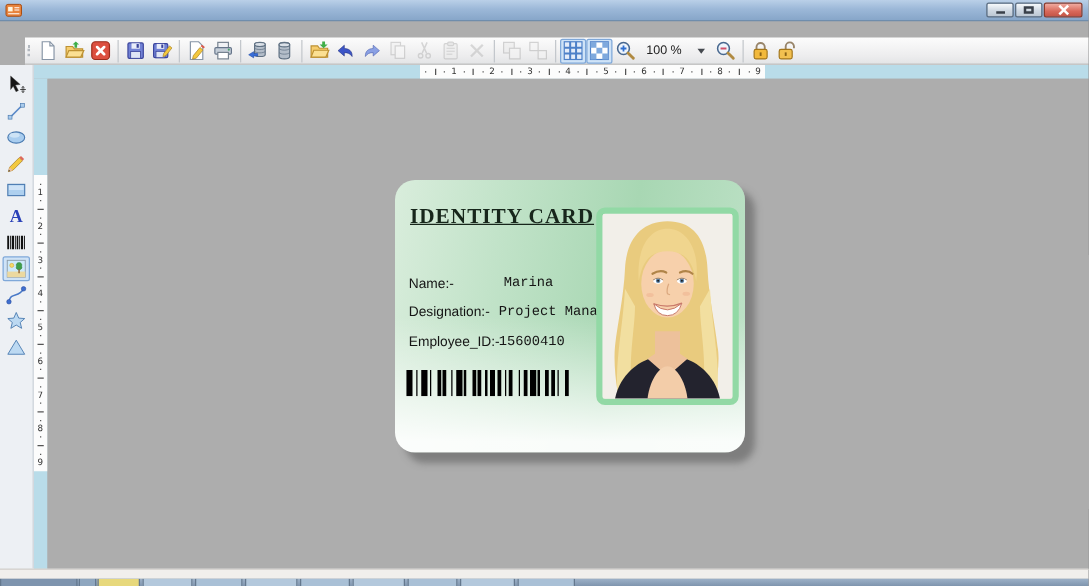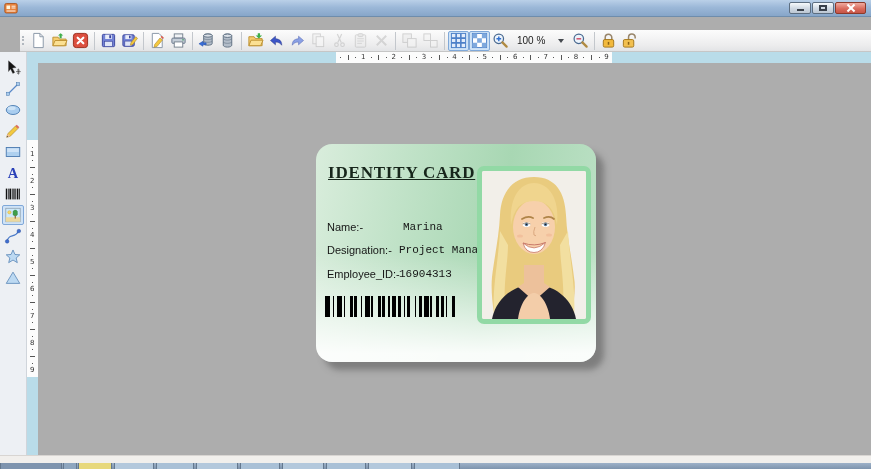--- a/index.html
+++ b/index.html
@@ -446,21 +446,21 @@
           <div class="field-row" style="top: 77px;">
             <span class="field-label">Name:-</span>
             <span class="field-value" style="left: 87px;">Marina</span>
           </div>
           <div class="field-row" style="top: 100px;">
             <span class="field-label">Designation:-</span>
             <span class="field-value" style="left: 83px;">Project Manager</span>
           </div>
           <div class="field-row" style="top: 124px;">
             <span class="field-label">Employee_ID:-</span>
-            <span class="field-value" style="left: 83px;">16904313</span>
+            <span class="field-value" style="left: 83px;">15600410</span>
           </div>
         </div>
       <div id="barcode">
           <i class="bc-bar" style="width: 4.65px;"></i>
           <i class="bc-gap" style="width: 3.1px;"></i>
           <i class="bc-bar" style="width: 1.55px;"></i>
           <i class="bc-gap" style="width: 3.1px;"></i>
           <i class="bc-bar" style="width: 4.65px;"></i>
           <i class="bc-gap" style="width: 1.55px;"></i>
           <i class="bc-bar" style="width: 1.55px;"></i>

